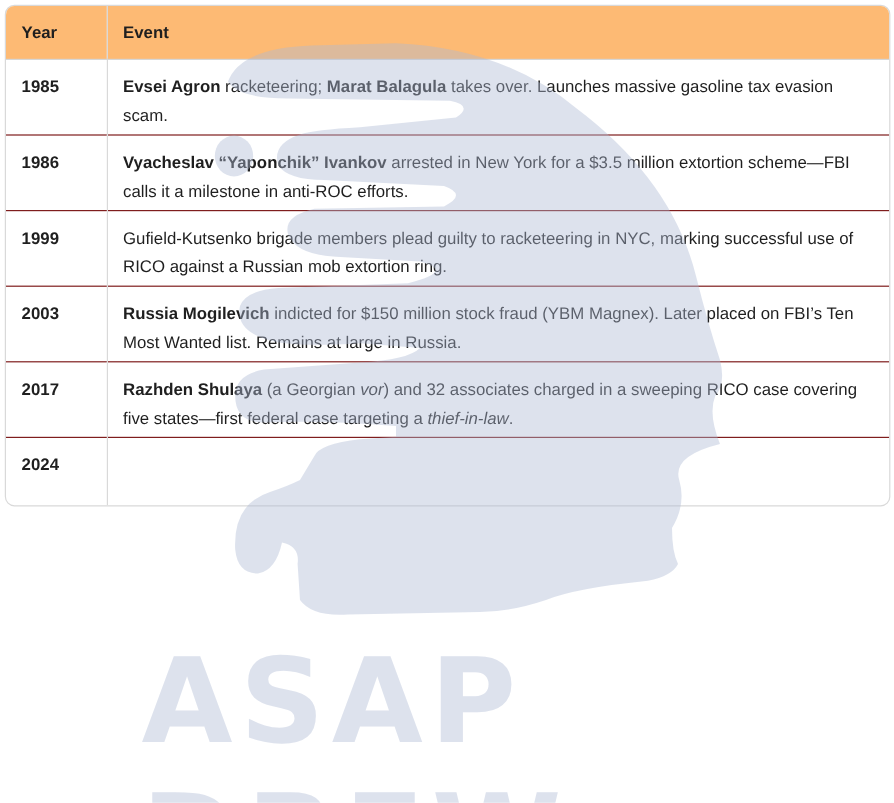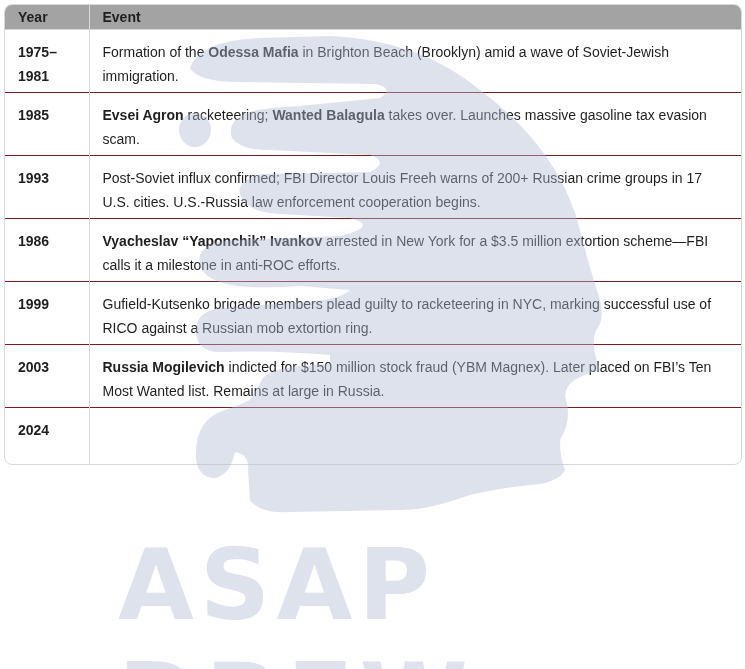--- a/index.html
+++ b/index.html
@@ -2,21 +2,21 @@
 <html><head>
   <meta charset="utf-8">
   <style>
     html, body { margin: 0; padding: 0; background: #ffffff; }
     body { width: 745px; height: 669px; position: relative; overflow: hidden;
       font-family: "Liberation Sans", "DejaVu Sans", sans-serif; color: #1f1f1f; }
     .table-wrap { position: absolute; left: 4px; top: 4px; width: 736px;
       border: 1px solid #d9d9d9; border-radius: 8px; overflow: hidden; background: #fff; }
     table { border-collapse: collapse; width: 100%; table-layout: fixed; font-size: 14px; }
     col.c-year { width: 84px; }
-    th { background: #a3a3a3; text-align: left; font-weight: 600; height: 24px;
+    th { background: #fdba74; text-align: left; font-weight: 600; height: 44px;
       padding: 0 13px; border-bottom: 1px solid #d6d6d6; }
     th + th, td + td { border-left: 1px solid #d9d9d9; }
     td { vertical-align: top; padding: 10px 13px 4px 13px; line-height: 24px;
       border-top: 1px solid #7f1d1d; height: 42px; }
     tr:first-child td { border-top: none; }
     td.year { font-weight: 700; }
     b { font-weight: 700; }
     i { font-style: italic; }
     .wm { position: absolute; left: 0; top: 0; width: 745px; height: 669px;
       pointer-events: none; z-index: 2; }
@@ -35,42 +35,38 @@
           <col>
         </colgroup>
       <thead>
         <tr>
           <th>Year</th>
           <th>Event</th>
         </tr>
       </thead>
       <tbody id="tbody">
           <tr>
-            <td class="year">1975–1981</td>
-            <td><span>Formation of the </span><b>Odessa Mafia</b><span> in Brighton Beach (Brooklyn) amid a wave of Soviet-Jewish immigration.</span></td>
-          </tr>
-          <tr>
             <td class="year">1985</td>
-            <td><b>Evsei Agron</b><span> racketeering; </span><b>Wanted Balagula</b><span> takes over. Launches massive gasoline tax evasion scam.</span></td>
-          </tr>
-          <tr>
-            <td class="year">1993</td>
-            <td><span>Post-Soviet influx confirmed; FBI Director Louis Freeh warns of 200+ Russian crime groups in 17 U.S. cities. U.S.-Russia law enforcement cooperation begins.</span></td>
+            <td><b>Evsei Agron</b><span> racketeering; </span><b>Marat Balagula</b><span> takes over. Launches massive gasoline tax evasion scam.</span></td>
           </tr>
           <tr>
             <td class="year">1986</td>
             <td><b>Vyacheslav “Yaponchik” Ivankov</b><span> arrested in New York for a $3.5 million extortion scheme—FBI calls it a milestone in anti-ROC efforts.</span></td>
           </tr>
           <tr>
             <td class="year">1999</td>
             <td><span>Gufield-Kutsenko brigade members plead guilty to racketeering in NYC, marking successful use of RICO against a Russian mob extortion ring.</span></td>
           </tr>
           <tr>
             <td class="year">2003</td>
             <td><b>Russia Mogilevich</b><span> indicted for $150 million stock fraud (YBM Magnex). Later placed on FBI’s Ten Most Wanted list. Remains at large in Russia.</span></td>
+          </tr>
+          <tr>
+            <td class="year">2017</td>
+            <td><b>Razhden Shulaya</b><span> (a Georgian </span><i>vor</i><span>) and 32 associates charged in a sweeping RICO case covering five states—first federal case targeting a </span><i>thief-in-law</i><span>.</span></td>
           </tr>
           <tr>
             <td class="year">2024</td>
             <td></td>
           </tr>
         </tbody>
     </table>
   </div>
 </div>
 

